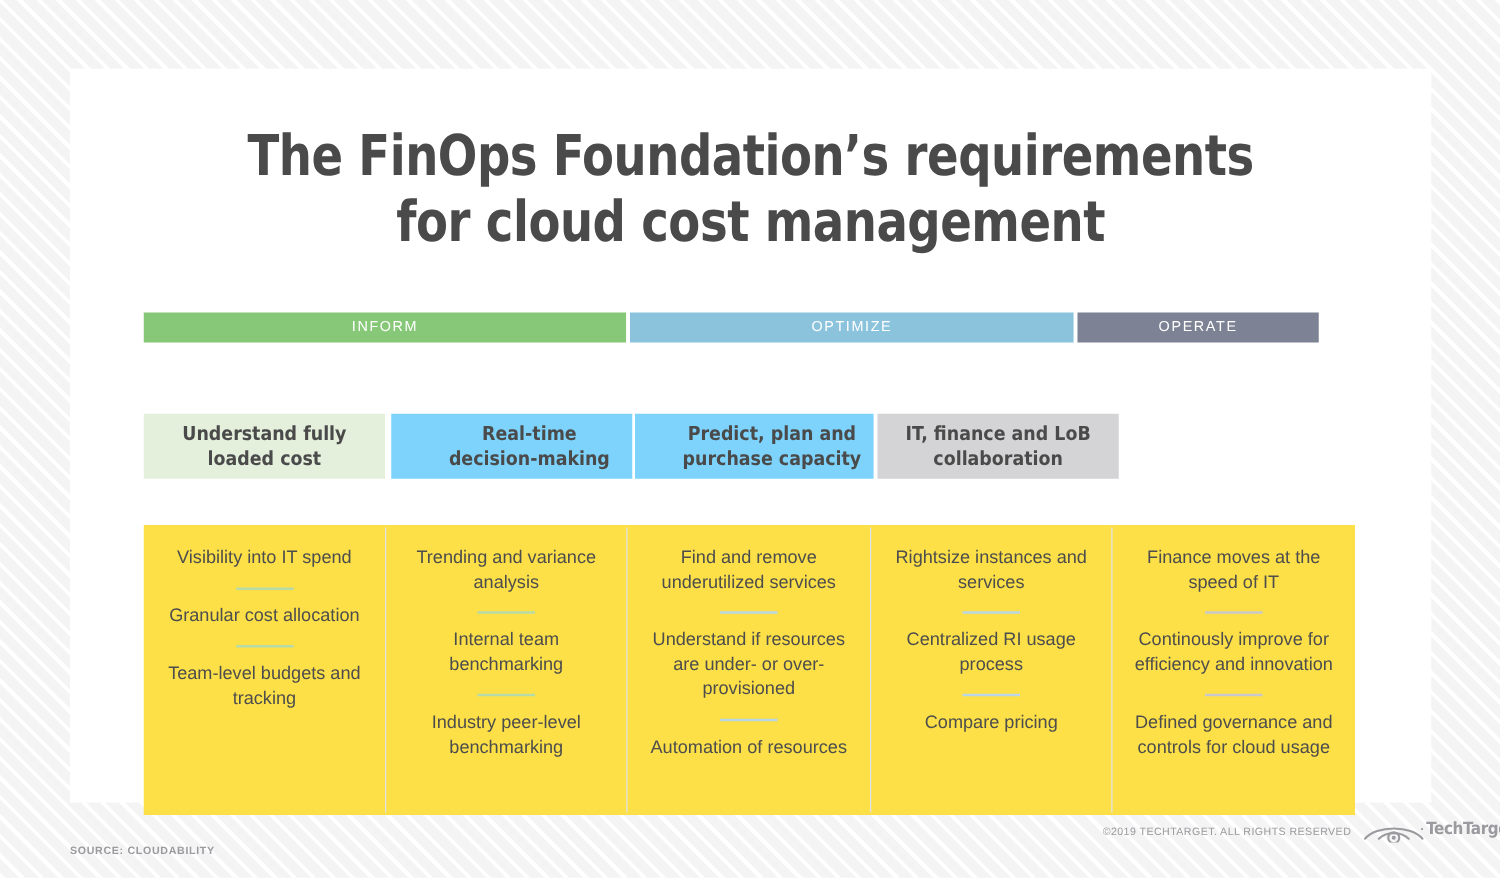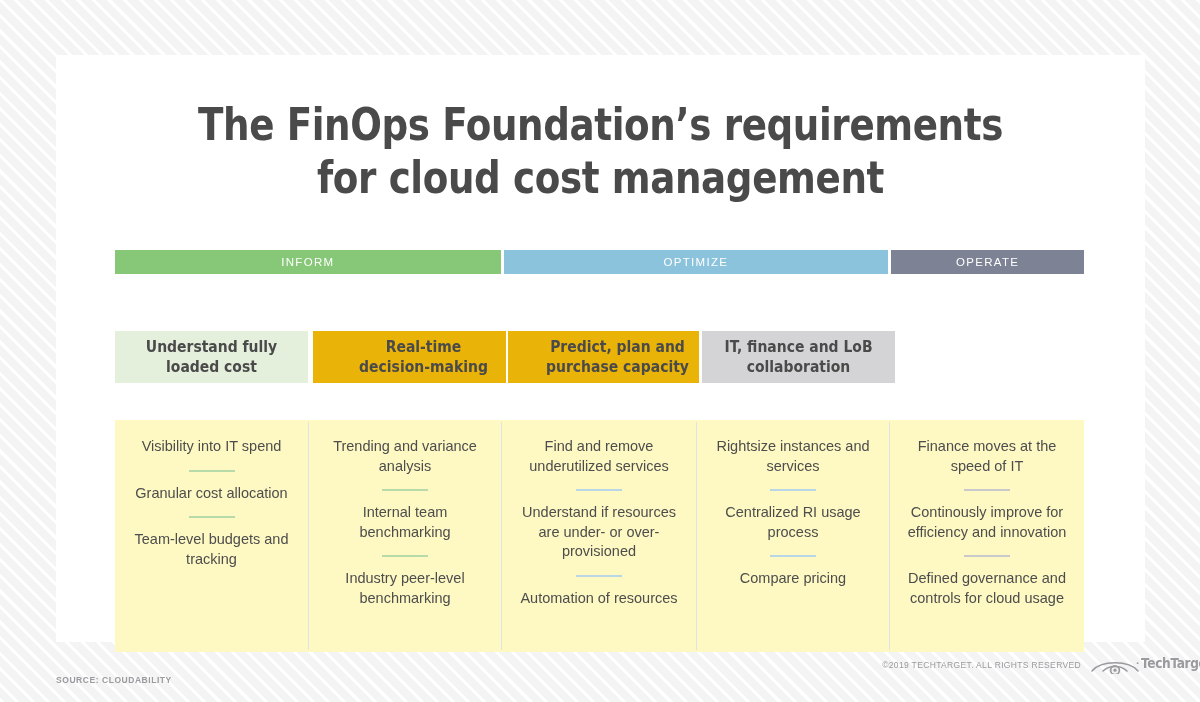--- a/index.html
+++ b/index.html
@@ -90,29 +90,29 @@
     text-align: center;
     font-family: "DejaVu Sans Condensed", "Liberation Sans Narrow", "Liberation Sans", sans-serif;
     font-weight: bold;
     font-size: 15.5px;
     line-height: 1.32;
     color: #4a4a4a;
     padding: 0 10px;
     margin-top: 20px;
   }
   .subhead.tint-green { background: #e4efdc; }
-  .subhead.tint-blue  { background: #eab308; padding-left: 38px; }
+  .subhead.tint-blue  { background: #7dd3fc; padding-left: 38px; }
   .subhead.tint-gray  { background: #d4d4d6; }
   .subhead-div { width: 2px; background: #ffffff; }
 
   
   .body-row {
     display: flex;
     height: 232px;
-    background: #fef9c3;
+    background: #fde047;
   }
   .cell {
     padding: 17px 14px 0 14px;
     display: flex;
     flex-direction: column;
     align-items: center;
   }
   .cell-div {
     width: 1px;
     background: #e2e2e4;
@@ -190,21 +190,21 @@
     <span>for cloud cost management</span>
   </h1>
 
   <div id="table">
 
     <div class="band-row">
       <div class="band inform" style="width:386px">
         <span>INFORM</span>
       </div>
       <div class="band-gap"></div>
-      <div class="band optimize" style="width:385px">
+      <div class="band optimize" style="width:355px">
         <span>OPTIMIZE</span>
       </div>
       <div class="band-gap"></div>
       <div class="band operate" style="width:193px">
         <span>OPERATE</span>
       </div>
     </div>
 
     <div class="sub-row">
       <div class="subhead tint-green" style="width:193px">

